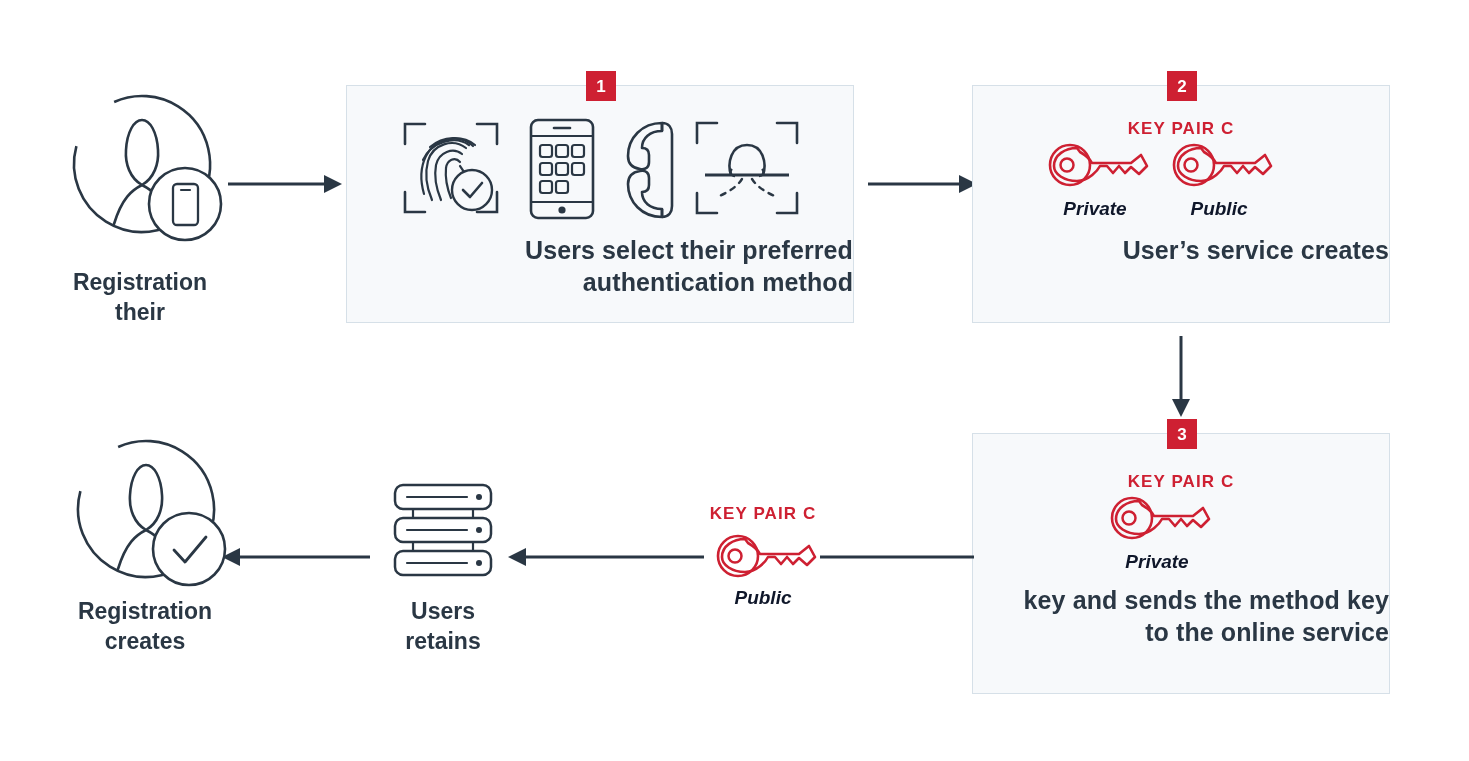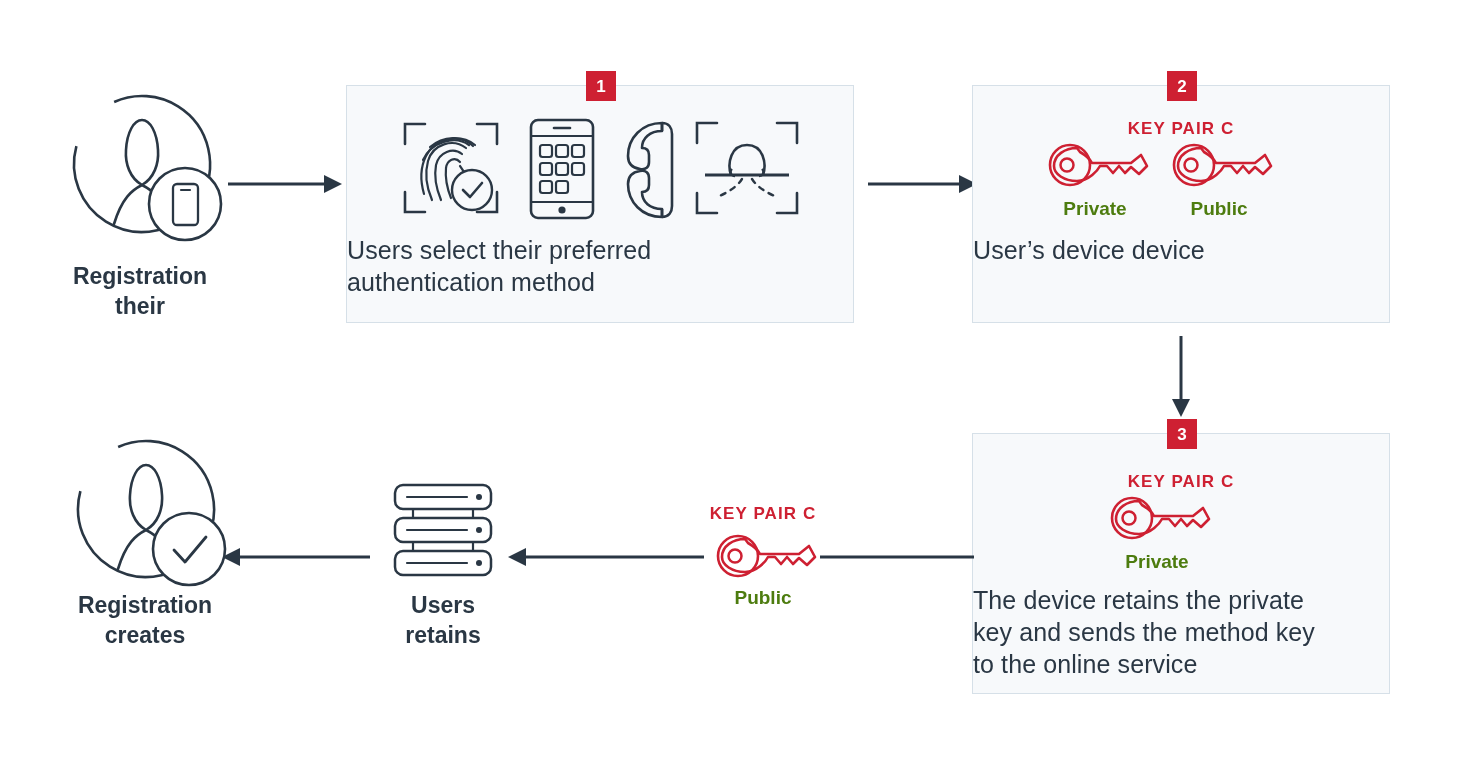--- a/index.html
+++ b/index.html
@@ -28,50 +28,52 @@
     font-weight: bold;
     display: flex; align-items: center; justify-content: center;
     line-height: 1;
     z-index: 5;
   }
 
   
   .caption {
     position: absolute;
     width: 100%;
-    text-align: left;
+    text-align: right;
     color: #2a3744;
     font-size: 25px;
-    font-weight: normal;
+    font-weight: bold;
     line-height: 1.28;
     letter-spacing: .1px;
   }
   .outer-label {
     position: absolute;
     text-align: center;
     color: #2a3744;
     font-size: 23px;
     font-weight: bold;
     line-height: 1.3;
+    margin-top: 6px;
   }
   .kp-title {
     position: absolute;
     width: 100%;
     text-align: center;
     color: #ce2032;
     font-size: 17px;
     font-weight: bold;
     letter-spacing: 1.1px;
   }
   .key-label {
     position: absolute;
     text-align: center;
-    color: #4d7c0f;
+    color: #0f172a;
     font-size: 19px;
     font-weight: bold;
+    font-style: italic;
   }
   .kp-title-free {
     position: absolute;
     text-align: center;
     color: #ce2032;
     font-size: 17px;
     font-weight: bold;
     letter-spacing: 1.1px;
   }
   svg { display: block; overflow: visible; }
@@ -188,21 +190,21 @@
     <div class="key-label" style="left:70px; top:112px; width:104px;">Private</div>
 
     <svg class="abs" style="left:194px; top:57px;" width="104" height="46" viewBox="0 0 104 46">
       <path d="M37 9 C44 13 48 18 49 20 L88 20 L98 12 L104 23 L96 31 L88 24 L82 30 L76 23 L70 30 L64 23 L57 23 C55 27 46 38 34 38 C21 38 11 31 11 23 C11 12 22 5 34 5 Z" fill="none" stroke="#ce2032" stroke-width="2.6" stroke-linejoin="round"></path>
       <circle cx="27" cy="22" r="20" fill="none" stroke="#ce2032" stroke-width="2.6"></circle>
       <circle cx="24" cy="22" r="6.5" fill="none" stroke="#ce2032" stroke-width="2.5"></circle>
     </svg>
     <div class="key-label" style="left:194px; top:112px; width:104px;">Public</div>
 
     <div class="caption" style="top:148px;">
-      <div>User’s device device</div>
+      <div>User’s service creates</div>
     </div>
   </div>
 
   <svg class="abs" style="left:1169px; top:336px;" width="24" height="82">
     <line x1="12" y1="0" x2="12" y2="63" stroke="#2a3744" stroke-width="3"></line>
     <polygon points="3,63 21,63 12,81" fill="#2a3744"></polygon>
   </svg>
 
   <div class="step-box" style="left:972px; top:433px; width:418px; height:261px;">
     <div class="badge" style="left:194px; top:-15px;">3</div>
@@ -210,21 +212,20 @@
     <div class="kp-title" style="top:38px;">KEY PAIR C</div>
 
     <svg class="abs" style="left:132px; top:62px;" width="104" height="46" viewBox="0 0 104 46">
       <path d="M37 9 C44 13 48 18 49 20 L88 20 L98 12 L104 23 L96 31 L88 24 L82 30 L76 23 L70 30 L64 23 L57 23 C55 27 46 38 34 38 C21 38 11 31 11 23 C11 12 22 5 34 5 Z" fill="none" stroke="#ce2032" stroke-width="2.6" stroke-linejoin="round"></path>
       <circle cx="27" cy="22" r="20" fill="none" stroke="#ce2032" stroke-width="2.6"></circle>
       <circle cx="24" cy="22" r="6.5" fill="none" stroke="#ce2032" stroke-width="2.5"></circle>
     </svg>
     <div class="key-label" style="left:132px; top:117px; width:104px;">Private</div>
 
     <div class="caption" style="top:150px;">
-      <div>The device retains the private</div>
       <div>key and sends the method key</div>
       <div>to the online service</div>
     </div>
   </div>
 
   <div class="kp-title-free" style="left:688px; top:504px; width:150px;">KEY PAIR C</div>
   <svg class="abs" style="left:711px; top:534px;" width="104" height="46" viewBox="0 0 104 46">
     <path d="M37 9 C44 13 48 18 49 20 L88 20 L98 12 L104 23 L96 31 L88 24 L82 30 L76 23 L70 30 L64 23 L57 23 C55 27 46 38 34 38 C21 38 11 31 11 23 C11 12 22 5 34 5 Z" fill="none" stroke="#ce2032" stroke-width="2.6" stroke-linejoin="round"></path>
     <circle cx="27" cy="22" r="20" fill="none" stroke="#ce2032" stroke-width="2.6"></circle>
     <circle cx="24" cy="22" r="6.5" fill="none" stroke="#ce2032" stroke-width="2.5"></circle>

